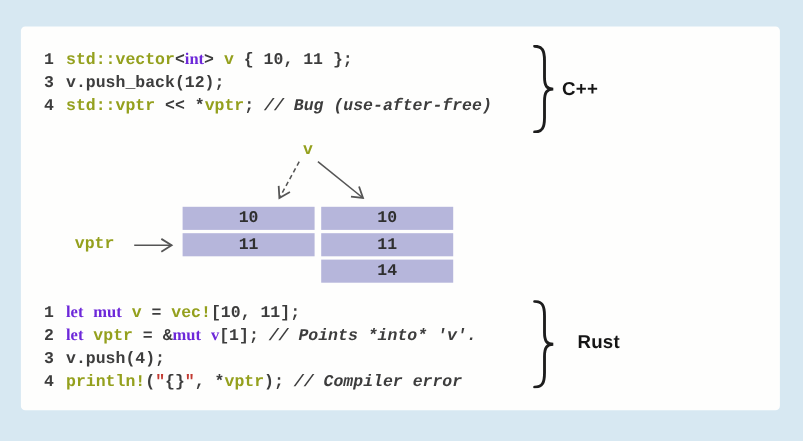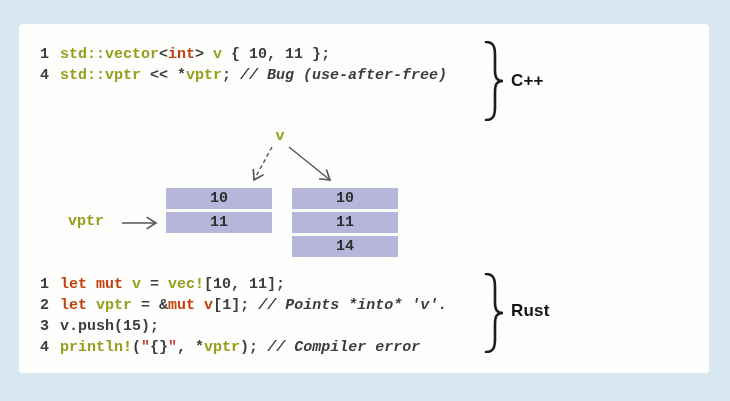--- a/index.html
+++ b/index.html
@@ -12,55 +12,56 @@
     position:absolute; left:19px; top:24px; width:690px; height:349px;
     background:#fefefd; border-radius:4px;
   }
   .code-block { position:absolute; left:40px; }
   .code-line {
     height:21px; line-height:21px; font-size:15px; font-weight:bold;
     white-space:pre; color:#3d3d3d;
   }
   .lnum { display:inline-block; width:20px; color:#3d3d3d; }
   .tk-olive   { color:#94a01d; }
-  .tk-teal    { color:#c2410c; }
+  .tk-teal    { color:#6d28d9;font-family:Liberation Serif, serif; }
   .tk-dark    { color:#3d3d3d; }
   .tk-red     { color:#c23a32; }
   .tk-comment { color:#3d3d3d; font-style:italic; }
 
   .lang-label {
     position:absolute; font-family:"Liberation Sans","DejaVu Sans",sans-serif;
     font-weight:bold; font-size:17px; color:#151515; letter-spacing:0.2px;
   }
   .brace { position:absolute; width:22px; height:80px; }
 
   .v-label {
     position:absolute; left:268px; top:128px; width:24px; text-align:center;
     color:#94a01d; font-size:15px; font-weight:bold; line-height:18px;
   }
   .vptr-label {
     position:absolute; left:68px; top:213px; width:50px;
     color:#94a01d; font-size:15px; font-weight:bold; line-height:18px;
   }
   .mem-block { position:absolute; width:106px; }
   .cell {
-    width:106px; height:21px; margin-bottom:3px;
+    width:120px; height:21px; margin-bottom:3px;
     background:#b6b6db; color:#2f2f2f;
     font-size:15px; font-weight:bold; line-height:21px; text-align:center;
   }
   .arrow-layer { position:absolute; left:0; top:0; pointer-events:none; }
 </style>
 </head>
 <body>
 
 <div class="canvas">
   <div class="panel"></div>
 
   <div class="code-block" style="top:44px;">
       <div class="code-line"><span class="lnum">1</span><span class="tk-olive">std::vector</span><span class="tk-dark">&lt;</span><span class="tk-teal">int</span><span class="tk-dark">&gt;</span><span class="tk-dark"> </span><span class="tk-olive">v</span><span class="tk-dark"> { 10, 11 };</span></div>
+      <div class="code-line"><span class="lnum">3</span><span class="tk-dark">v.push_back(12);</span></div>
       <div class="code-line"><span class="lnum">4</span><span class="tk-olive">std::vptr</span><span class="tk-dark"> &lt;&lt; *</span><span class="tk-olive">vptr</span><span class="tk-dark">; </span><span class="tk-comment">// Bug (use-after-free)</span></div>
     </div>
 
   <svg class="brace" style="left:484px; top:41px;" viewBox="0 0 22 80">
     <path d="M2,1 C9,1 11,5 11,14 L11,29 C11,37 13,40 19,40 C13,40 11,43 11,51 L11,66 C11,75 9,79 2,79" fill="none" stroke="#1d1d1d" stroke-width="2.6" stroke-linecap="round"></path>
   </svg>
   <div class="lang-label" style="left:511px; top:71px;">C++</div>
 
   <div class="v-label">v</div>
   <div class="vptr-label">vptr</div>
@@ -82,21 +83,21 @@
       </marker>
     </defs>
     <line x1="272" y1="147" x2="254" y2="180" stroke="#555" stroke-width="1.4" stroke-dasharray="4,3" marker-end="url(#openArrow)"></line>
     <line x1="289" y1="147" x2="330" y2="180" stroke="#555" stroke-width="1.4" marker-end="url(#openArrow)"></line>
     <line x1="122" y1="223" x2="156" y2="223" stroke="#555" stroke-width="1.4" marker-end="url(#openArrow)"></line>
   </svg>
 
   <div class="code-block" style="top:274px;">
       <div class="code-line"><span class="lnum">1</span><span class="tk-teal">let</span><span class="tk-dark"> </span><span class="tk-teal">mut</span><span class="tk-dark"> </span><span class="tk-olive">v</span><span class="tk-dark"> = </span><span class="tk-olive">vec!</span><span class="tk-dark">[10, 11];</span></div>
       <div class="code-line"><span class="lnum">2</span><span class="tk-teal">let</span><span class="tk-dark"> </span><span class="tk-olive">vptr</span><span class="tk-dark"> = </span><span class="tk-dark">&amp;</span><span class="tk-teal">mut</span><span class="tk-dark"> </span><span class="tk-teal">v</span><span class="tk-dark">[1]; </span><span class="tk-comment">// Points *into* 'v'.</span></div>
-      <div class="code-line"><span class="lnum">3</span><span class="tk-dark">v.push(15);</span></div>
+      <div class="code-line"><span class="lnum">3</span><span class="tk-dark">v.push(4);</span></div>
       <div class="code-line"><span class="lnum">4</span><span class="tk-olive">println!</span><span class="tk-dark">(</span><span class="tk-red">"</span><span class="tk-dark">{}</span><span class="tk-red">"</span><span class="tk-dark">, *</span><span class="tk-olive">vptr</span><span class="tk-dark">); </span><span class="tk-comment">// Compiler error</span></div>
     </div>
 
   <svg class="brace" style="left:484px; top:273px;" viewBox="0 0 22 80">
     <path d="M2,1 C9,1 11,5 11,14 L11,29 C11,37 13,40 19,40 C13,40 11,43 11,51 L11,66 C11,75 9,79 2,79" fill="none" stroke="#1d1d1d" stroke-width="2.6" stroke-linecap="round"></path>
   </svg>
-  <div class="lang-label" style="left:511px; top:301px;">Rust</div>
+  <div class="lang-label" style="left:525px; top:301px;">Rust</div>
 </div>
 
 </body></html>

